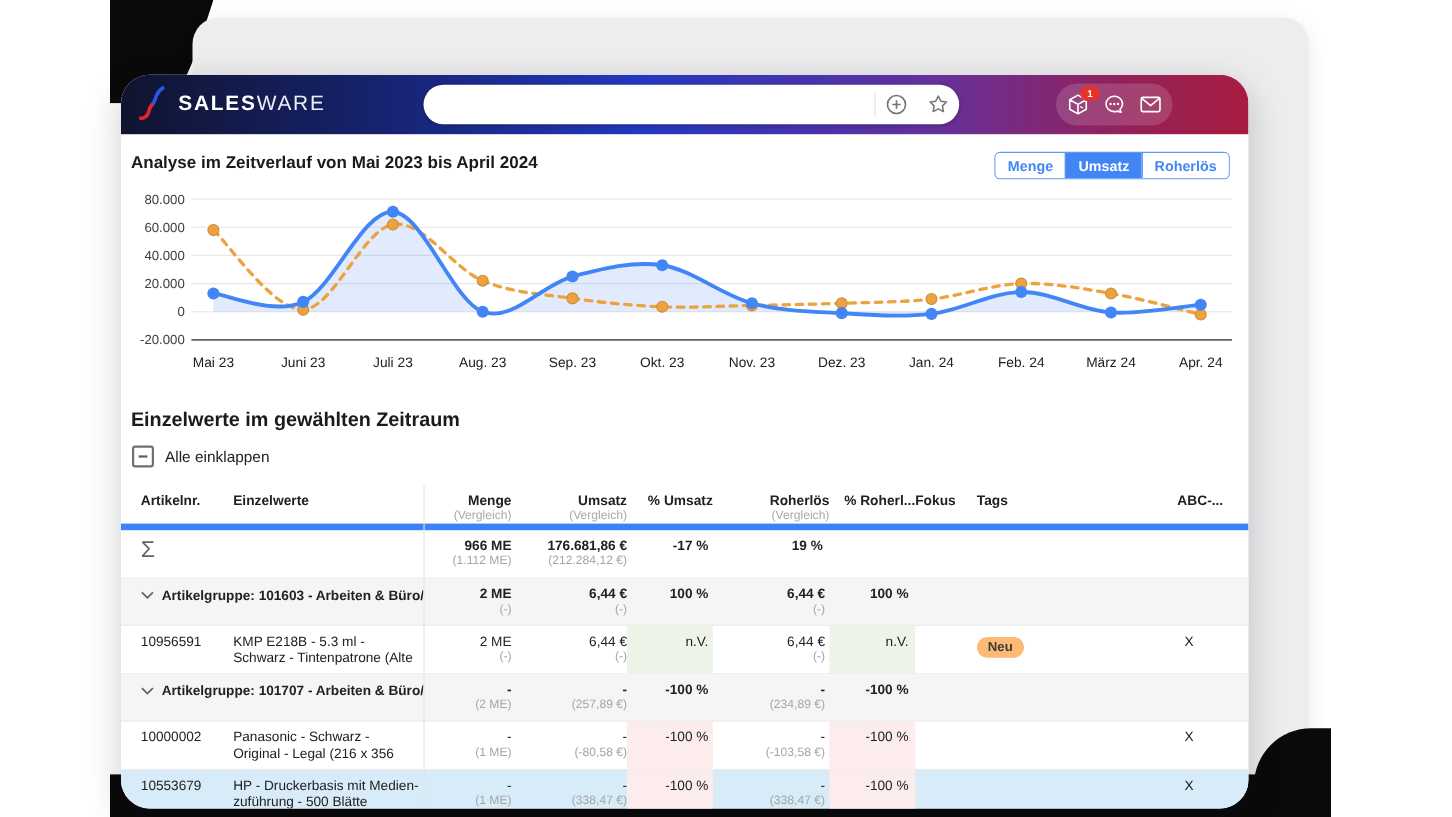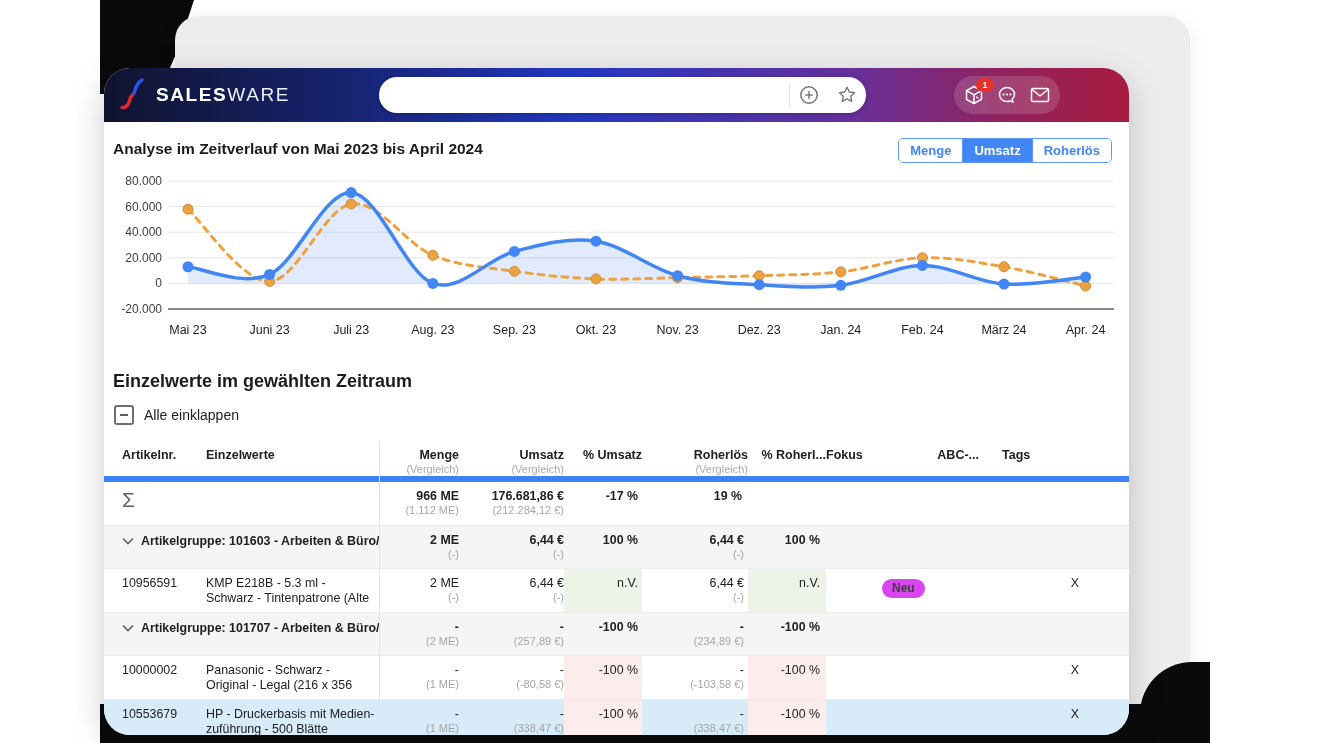--- a/index.html
+++ b/index.html
@@ -10,21 +10,21 @@
   }
   
   .bg-black-topleft{position:absolute;left:100px;top:0;width:94px;height:94px;background:#0a0a0a;
     clip-path:polygon(0 0,100% 0,82% 55%,62% 100%,0 100%);z-index:0;}
   .bg-gray-window{position:absolute;left:175px;top:16px;width:1015px;height:700px;background:#ededee;
     border-radius:24px;z-index:1;box-shadow:0 4px 18px rgba(0,0,0,.08);}
   .bg-black-bottom{position:absolute;left:100px;top:704px;width:1110px;height:39px;background:#0a0a0a;z-index:2;}
   .bg-black-bump{position:absolute;left:1140px;top:662px;width:70px;height:60px;background:#0a0a0a;
     border-radius:52px 0 0 0;z-index:2;}
   
-  .window{position:absolute;left:104px;top:68px;width:1025px;height:667px;background:#fff;
+  .window{position:absolute;left:110px;top:68px;width:1025px;height:667px;background:#fff;
     border-radius:26px;overflow:hidden;z-index:3;box-shadow:0 10px 34px rgba(10,10,30,.20);}
   
   .win-header{position:absolute;left:0;top:0;width:100%;height:54px;
     background:linear-gradient(90deg,#10142f 0%,#16226b 22%,#2338c0 46%,#64309c 72%,#8f2360 87%,#a81c3f 100%);}
   .logo{position:absolute;left:16px;top:0;height:54px;display:flex;align-items:center;gap:9px;}
   .logo-text{color:#fff;font-size:19px;letter-spacing:1.6px;}
   .logo-text .bold{font-weight:700;}
   .logo-text .light{font-weight:300;color:#eceef5;}
   .search{position:absolute;left:275px;top:9px;width:487px;height:36px;background:#fff;border-radius:18px;
     display:flex;align-items:center;box-shadow:0 1px 4px rgba(0,0,0,.25);}
@@ -71,21 +71,21 @@
   .cell.abc{padding-right:50px;}
   .th.abc-h{padding-right:23px;text-align:right;}
   .trow.summary .val,.trow.group .val{font-weight:700;}
   .sigma{font-size:21px;color:#5f6368;padding-top:6px;}
   .group-label{grid-column:1 / 3;display:flex;align-items:flex-start;gap:7px;padding-top:8px;
     font-weight:700;font-size:12.4px;white-space:nowrap;overflow:hidden;}
   .group-label svg{margin-top:3px;flex:none;}
   .bez{padding-right:4px;}
   .tint-green{background:#eef3e8;height:100%;box-sizing:border-box;}
   .tint-pink{background:#fdecec;height:100%;box-sizing:border-box;}
-  .tag-pill{display:inline-block;background:#d946ef;color:#3c3c3c;font-size:12px;font-weight:700;
+  .tag-pill{display:inline-block;background:#fdba74;color:#3c3c3c;font-size:12px;font-weight:700;
     padding:2px 10px;border-radius:10px;margin-top:3px;}
   .chart-wrap svg text{font-family:"Liberation Sans","DejaVu Sans",sans-serif;}
 </style>
 </head>
 <body>
 
 <div class="bg-black-topleft"></div>
 <div class="bg-gray-window"></div>
 <div class="bg-black-bump"></div>
 <div class="bg-black-bottom"></div>
@@ -214,22 +214,22 @@
     <div class="col-divider"></div>
     <div class="thead">
         <div class="th"><span>Artikelnr.</span></div>
         <div class="th"><span>Einzelwerte</span></div>
         <div class="th right"><span>Menge</span><span class="sub">(Vergleich)</span></div>
         <div class="th right"><span>Umsatz</span><span class="sub">(Vergleich)</span></div>
         <div class="th right"><span>% Umsatz</span></div>
         <div class="th right"><span>Roherlös</span><span class="sub">(Vergleich)</span></div>
         <div class="th right"><span>% Roherl...</span></div>
         <div class="th"><span>Fokus</span></div>
+        <div class="th"><span>Tags</span></div>
         <div class="th right abc-h"><span>ABC-...</span></div>
-        <div class="th"><span>Tags</span></div>
       </div>
     <div>
         <div class="trow summary">
           <div class="sigma">Σ</div>
           <div class="cell"></div>
           <div class="cell right "><span class="val">966 ME</span><span class="sub">(1.112 ME)</span></div>
           <div class="cell right "><span class="val">176.681,86 €</span><span class="sub">(212.284,12 €)</span></div>
           <div class="cell right pr4"><span class="val">-17 %</span></div>
           <div class="cell right pr6"><span class="val">19 %</span></div>
           <div class="cell"></div>

